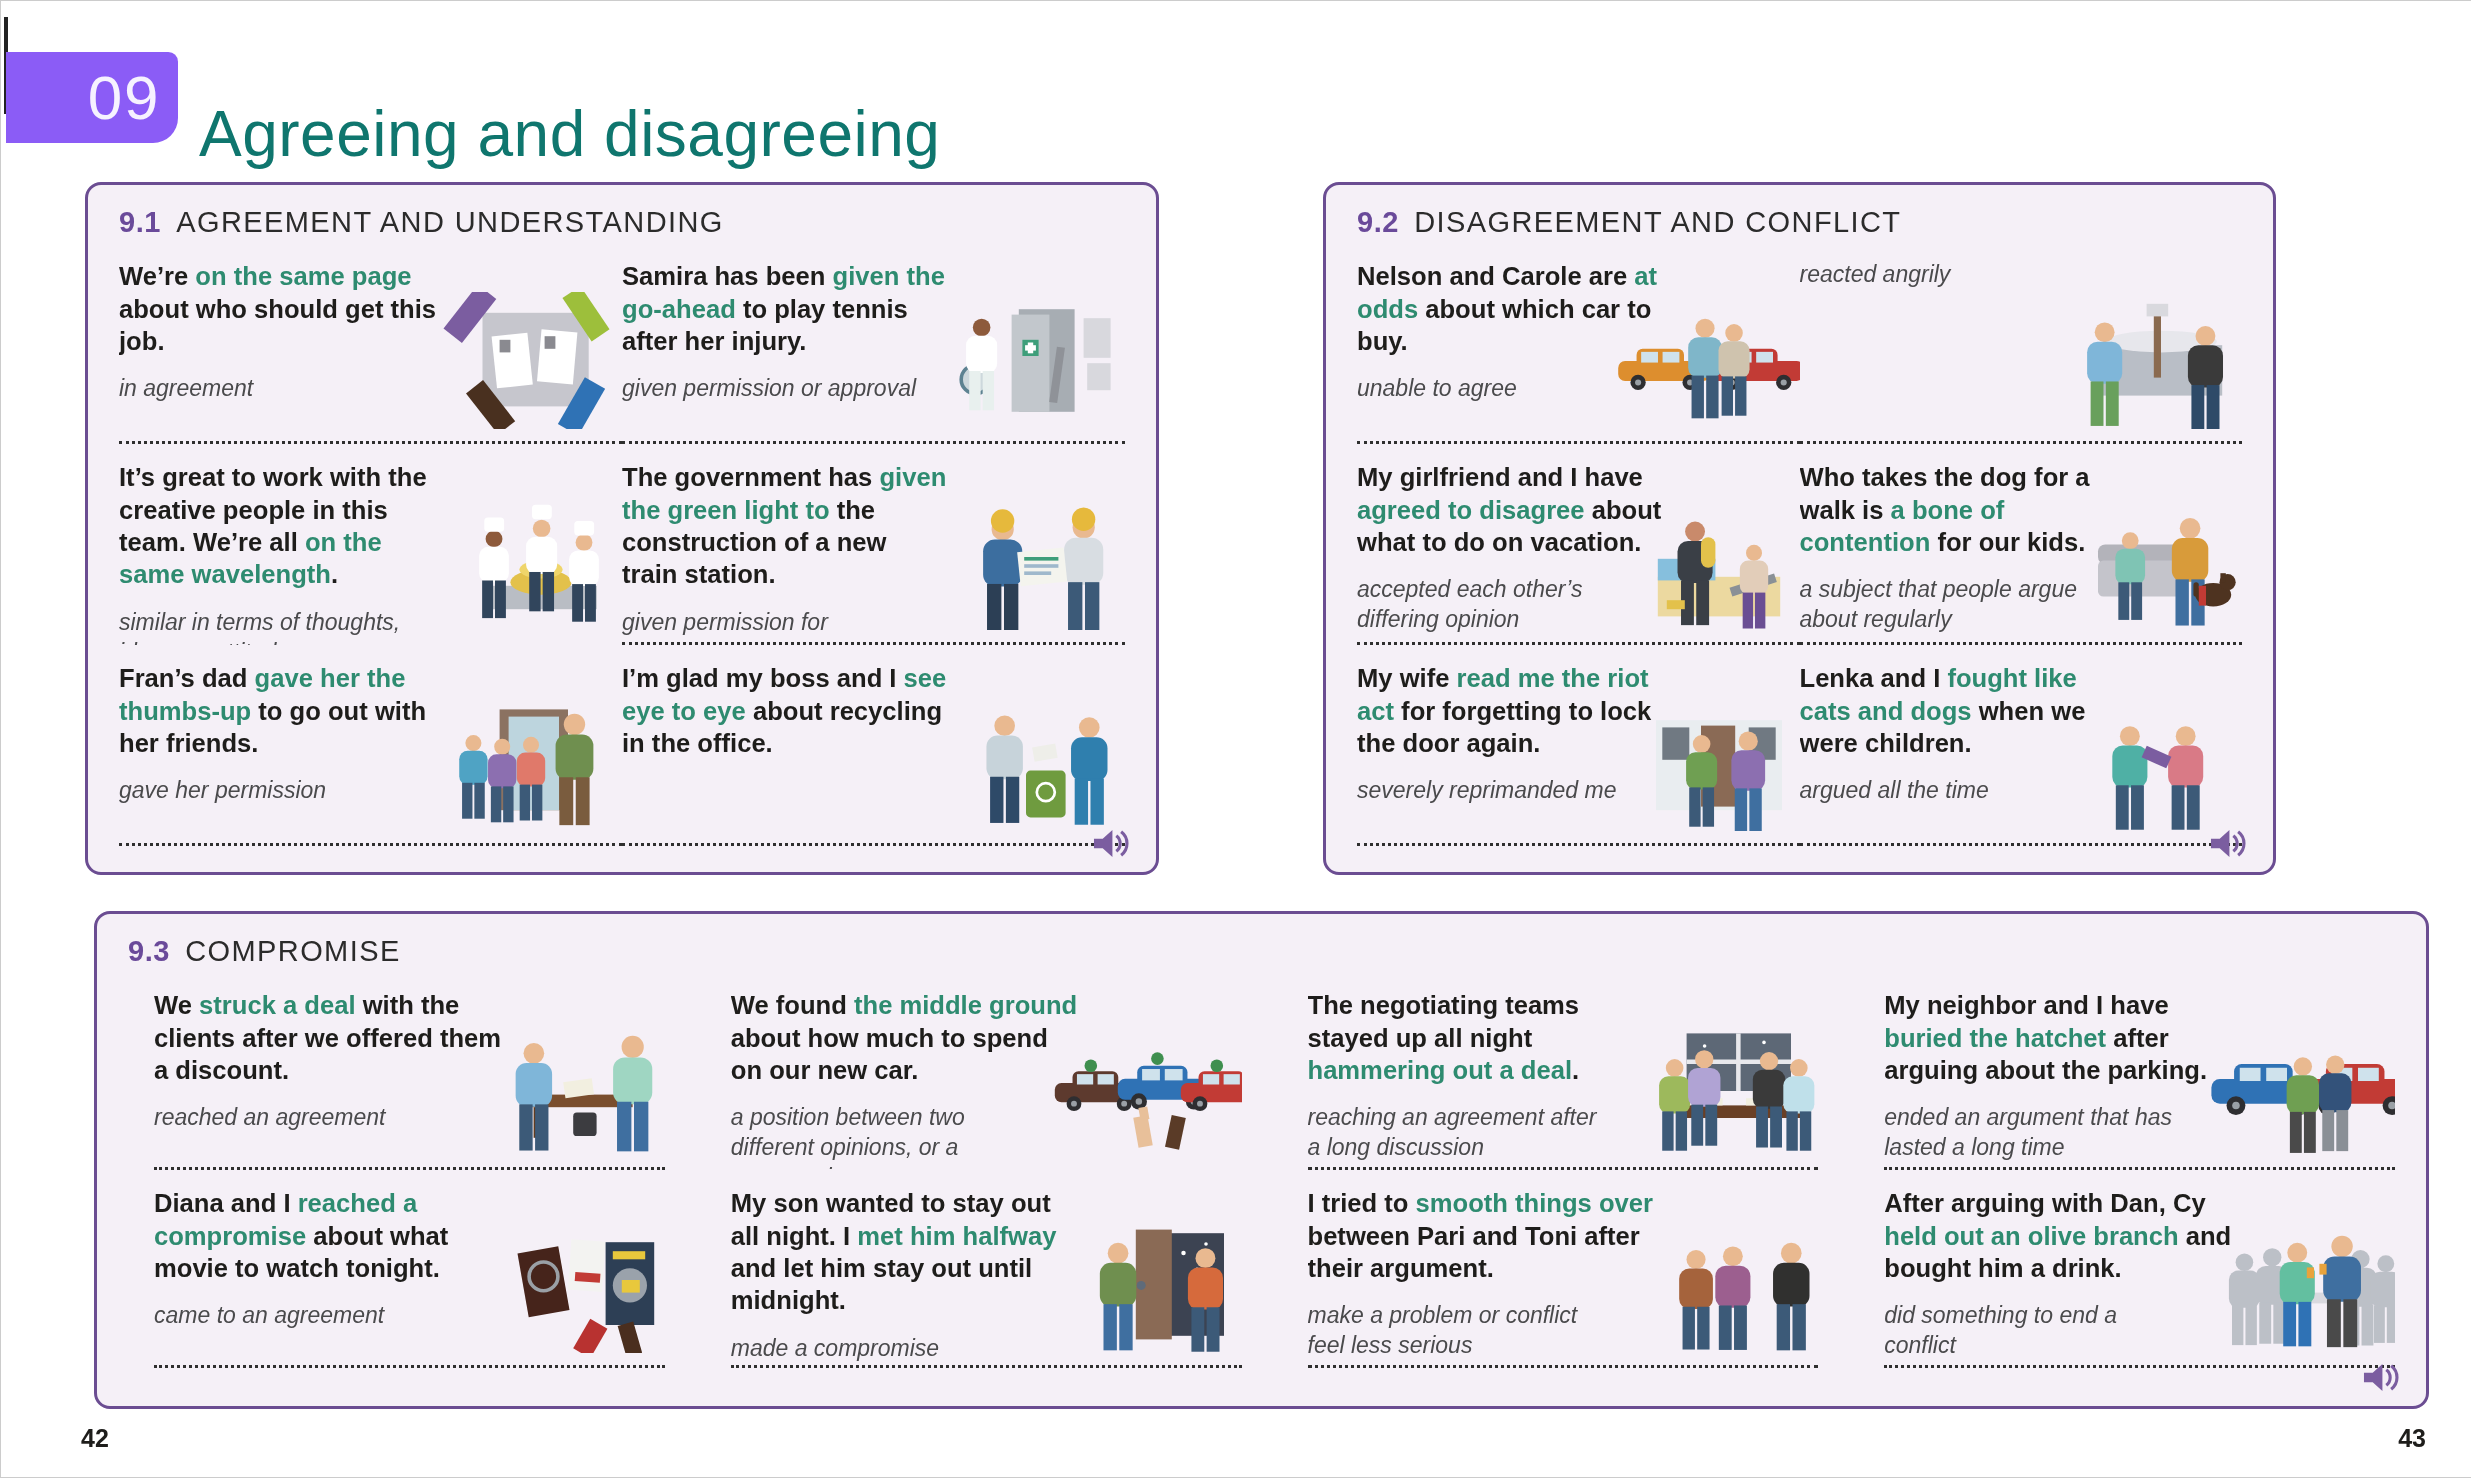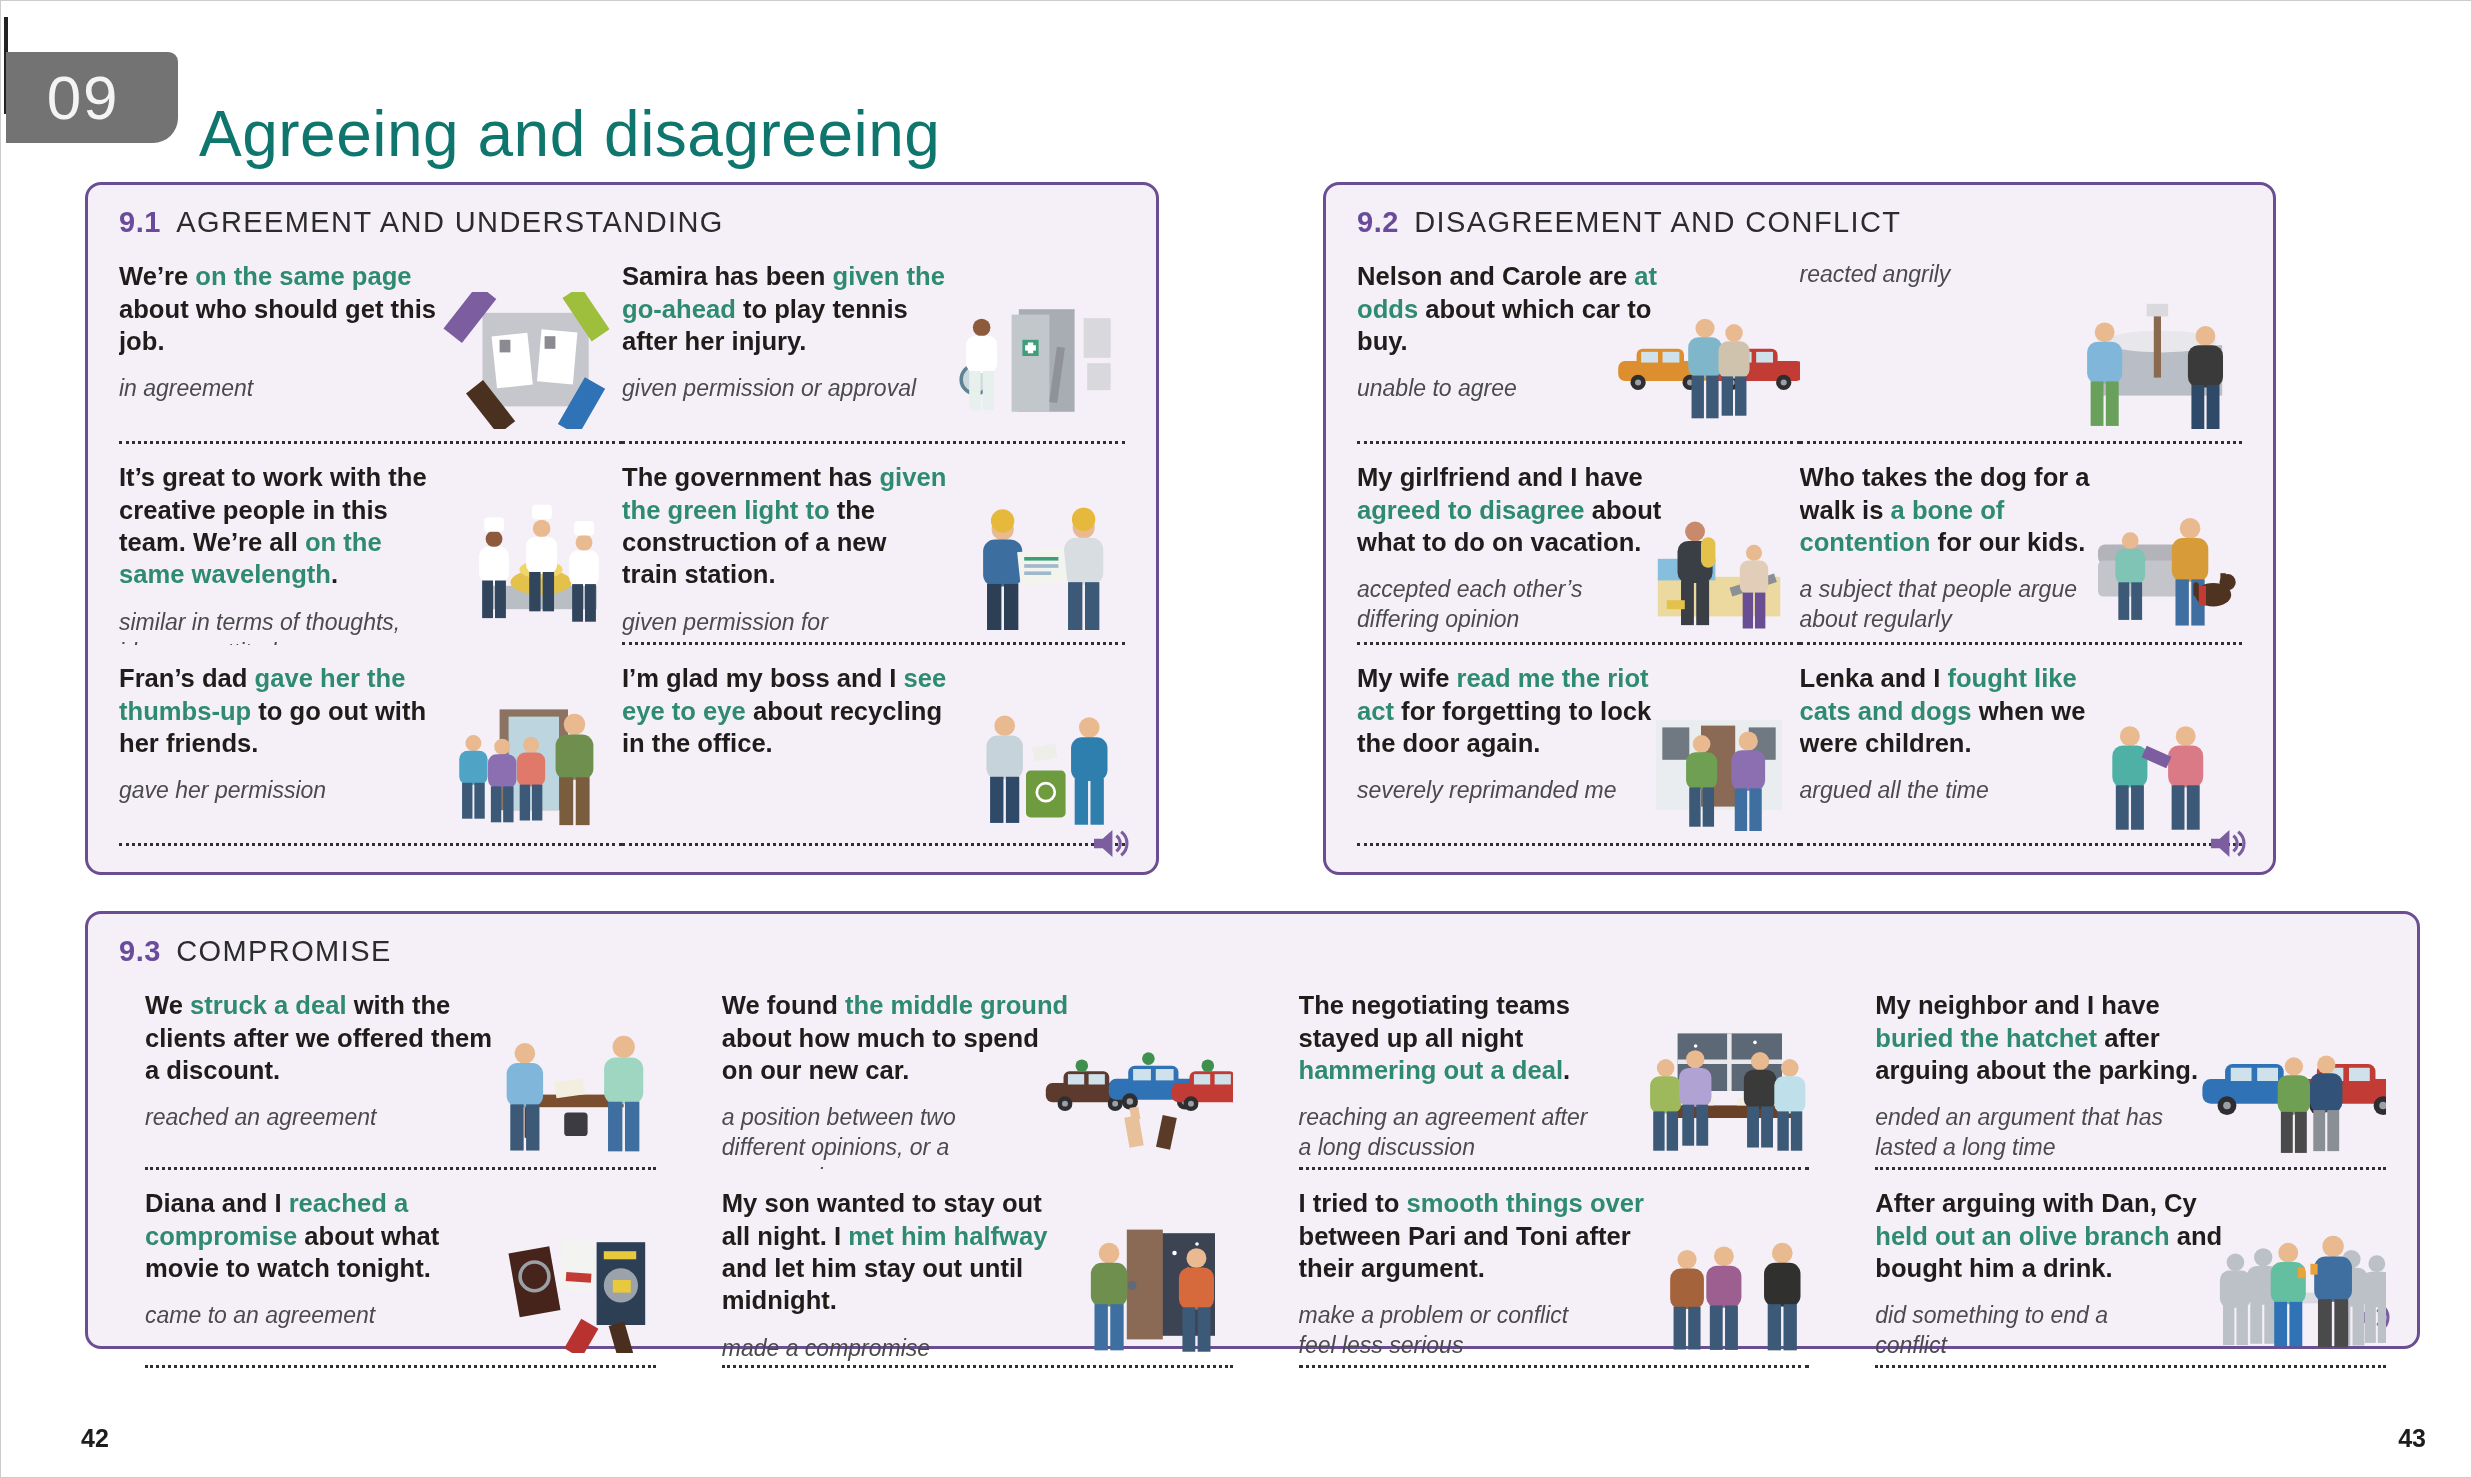--- a/index.html
+++ b/index.html
@@ -1,31 +1,31 @@
 <!DOCTYPE html>
 <html><head>
 <meta charset="utf-8">
 <style>
   html,body{margin:0;padding:0;background:#ffffff;}
   body{width:2472px;height:1478px;position:relative;font-family:"Liberation Sans",sans-serif;overflow:hidden;}
   .frame{position:absolute;inset:0;border:1.9px solid #cccccc;pointer-events:none;z-index:50;}
   .spine{position:absolute;left:3.9px;top:17.4px;width:3.9px;height:97px;background:#222;}
 
   
-  .chapter-box{position:absolute;left:5.8px;top:52px;width:172px;height:91px;background:#737373;
-    border-radius:0 9.7px 25px 0;display:flex;align-items:center;justify-content:center;padding-right:17.4px;box-sizing:border-box;}
+  .chapter-box{position:absolute;left:5.8px;top:52px;width:172px;height:91px;background:#8b5cf6;
+    border-radius:0 9.7px 25px 0;display:flex;align-items:center;justify-content:flex-end;padding-right:17.4px;box-sizing:border-box;}
   .chapter-num{font-size:62px;color:rgba(255,255,255,0.92);letter-spacing:1.9px;}
   .page-title{position:absolute;left:199px;top:54px;font-size:64px;font-weight:400;color:#0f766e;letter-spacing:0.5px;}
 
   
   .panel{position:absolute;background:#f5f0f7;border:3.9px solid #6b4d92;border-radius:16px;
     box-sizing:border-box;padding:21px 31px 13.5px 31px;}
   #panel-91{left:85px;top:182px;width:1074px;height:693px;}
   #panel-92{left:1323px;top:182px;width:953px;height:693px;}
-  #panel-93{left:85px;top:911px;width:2335px;height:438px;}
+  #panel-93{left:94px;top:911px;width:2335px;height:498px;}
 
   .panel-header{font-size:29px;letter-spacing:0.5px;}
   .sec-num{color:#6a4a9a;font-weight:bold;margin-right:15.4px;}
   .sec-title{color:#2b2b2b;letter-spacing:1.4px;}
 
   .cols{display:grid;margin-top:3.9px;}
   .cols2{grid-template-columns:1fr 1fr;}
   .cols4{grid-template-columns:1fr 1fr 1fr 1fr;column-gap:66px;margin-left:26px;}
 
   .entry{position:relative;box-sizing:border-box;padding-top:17.4px;display:flex;flex-direction:column;overflow:hidden;}

